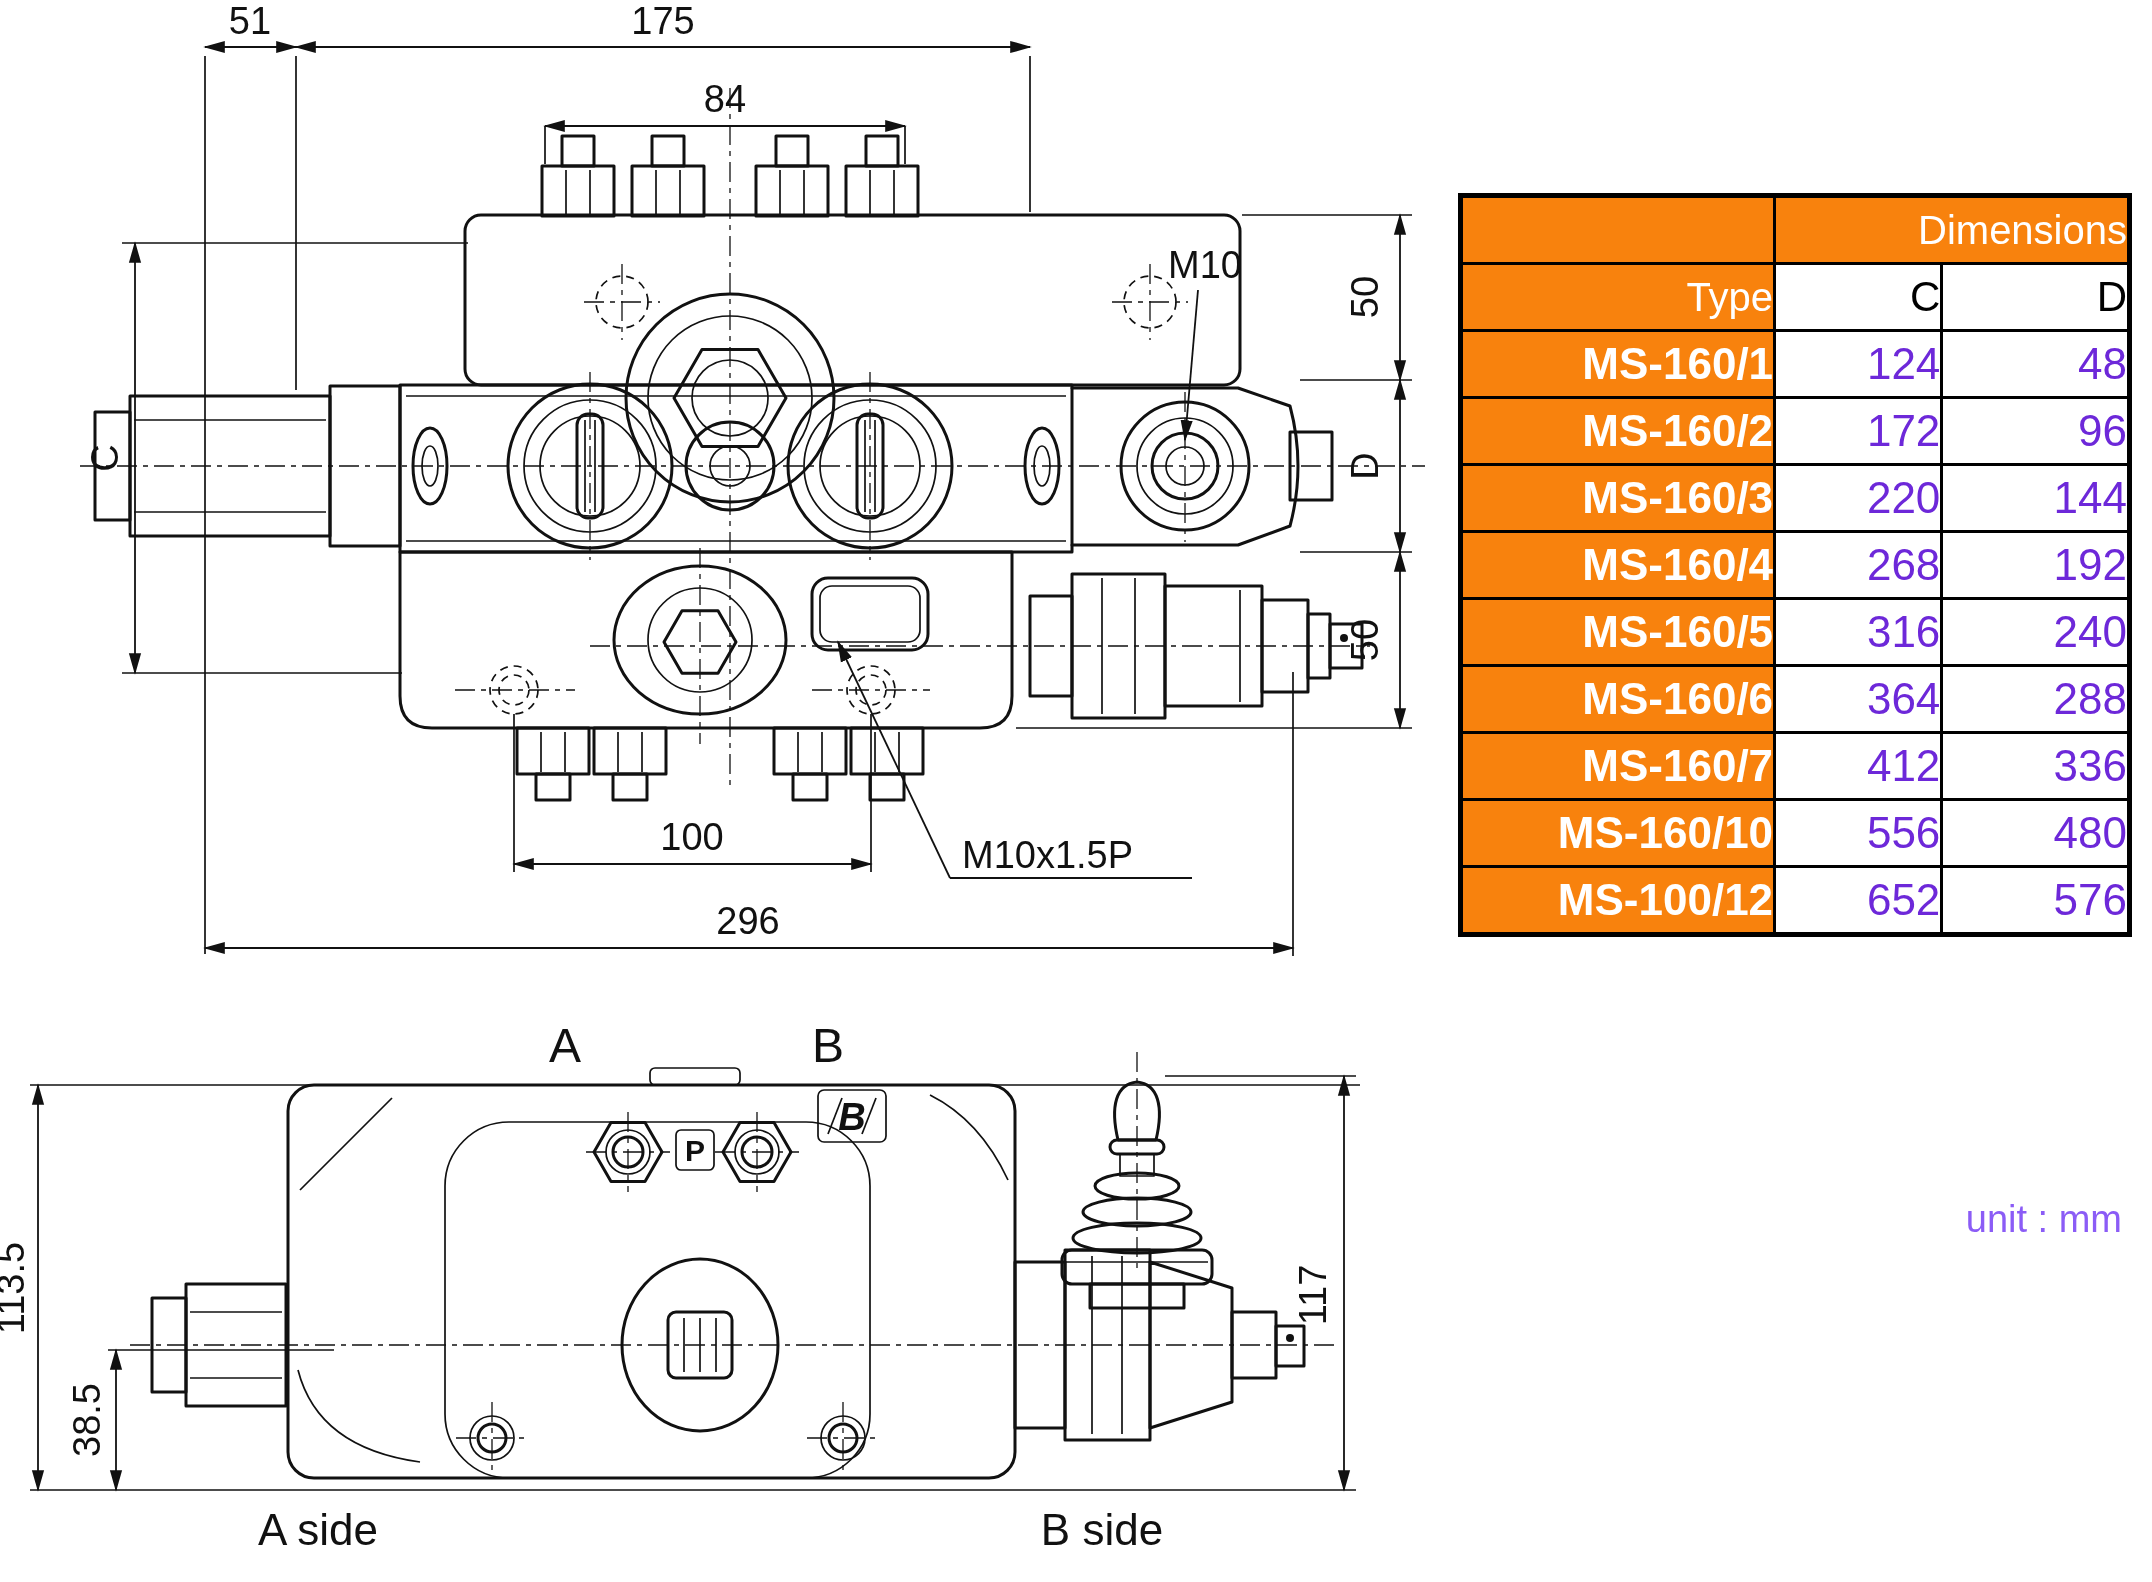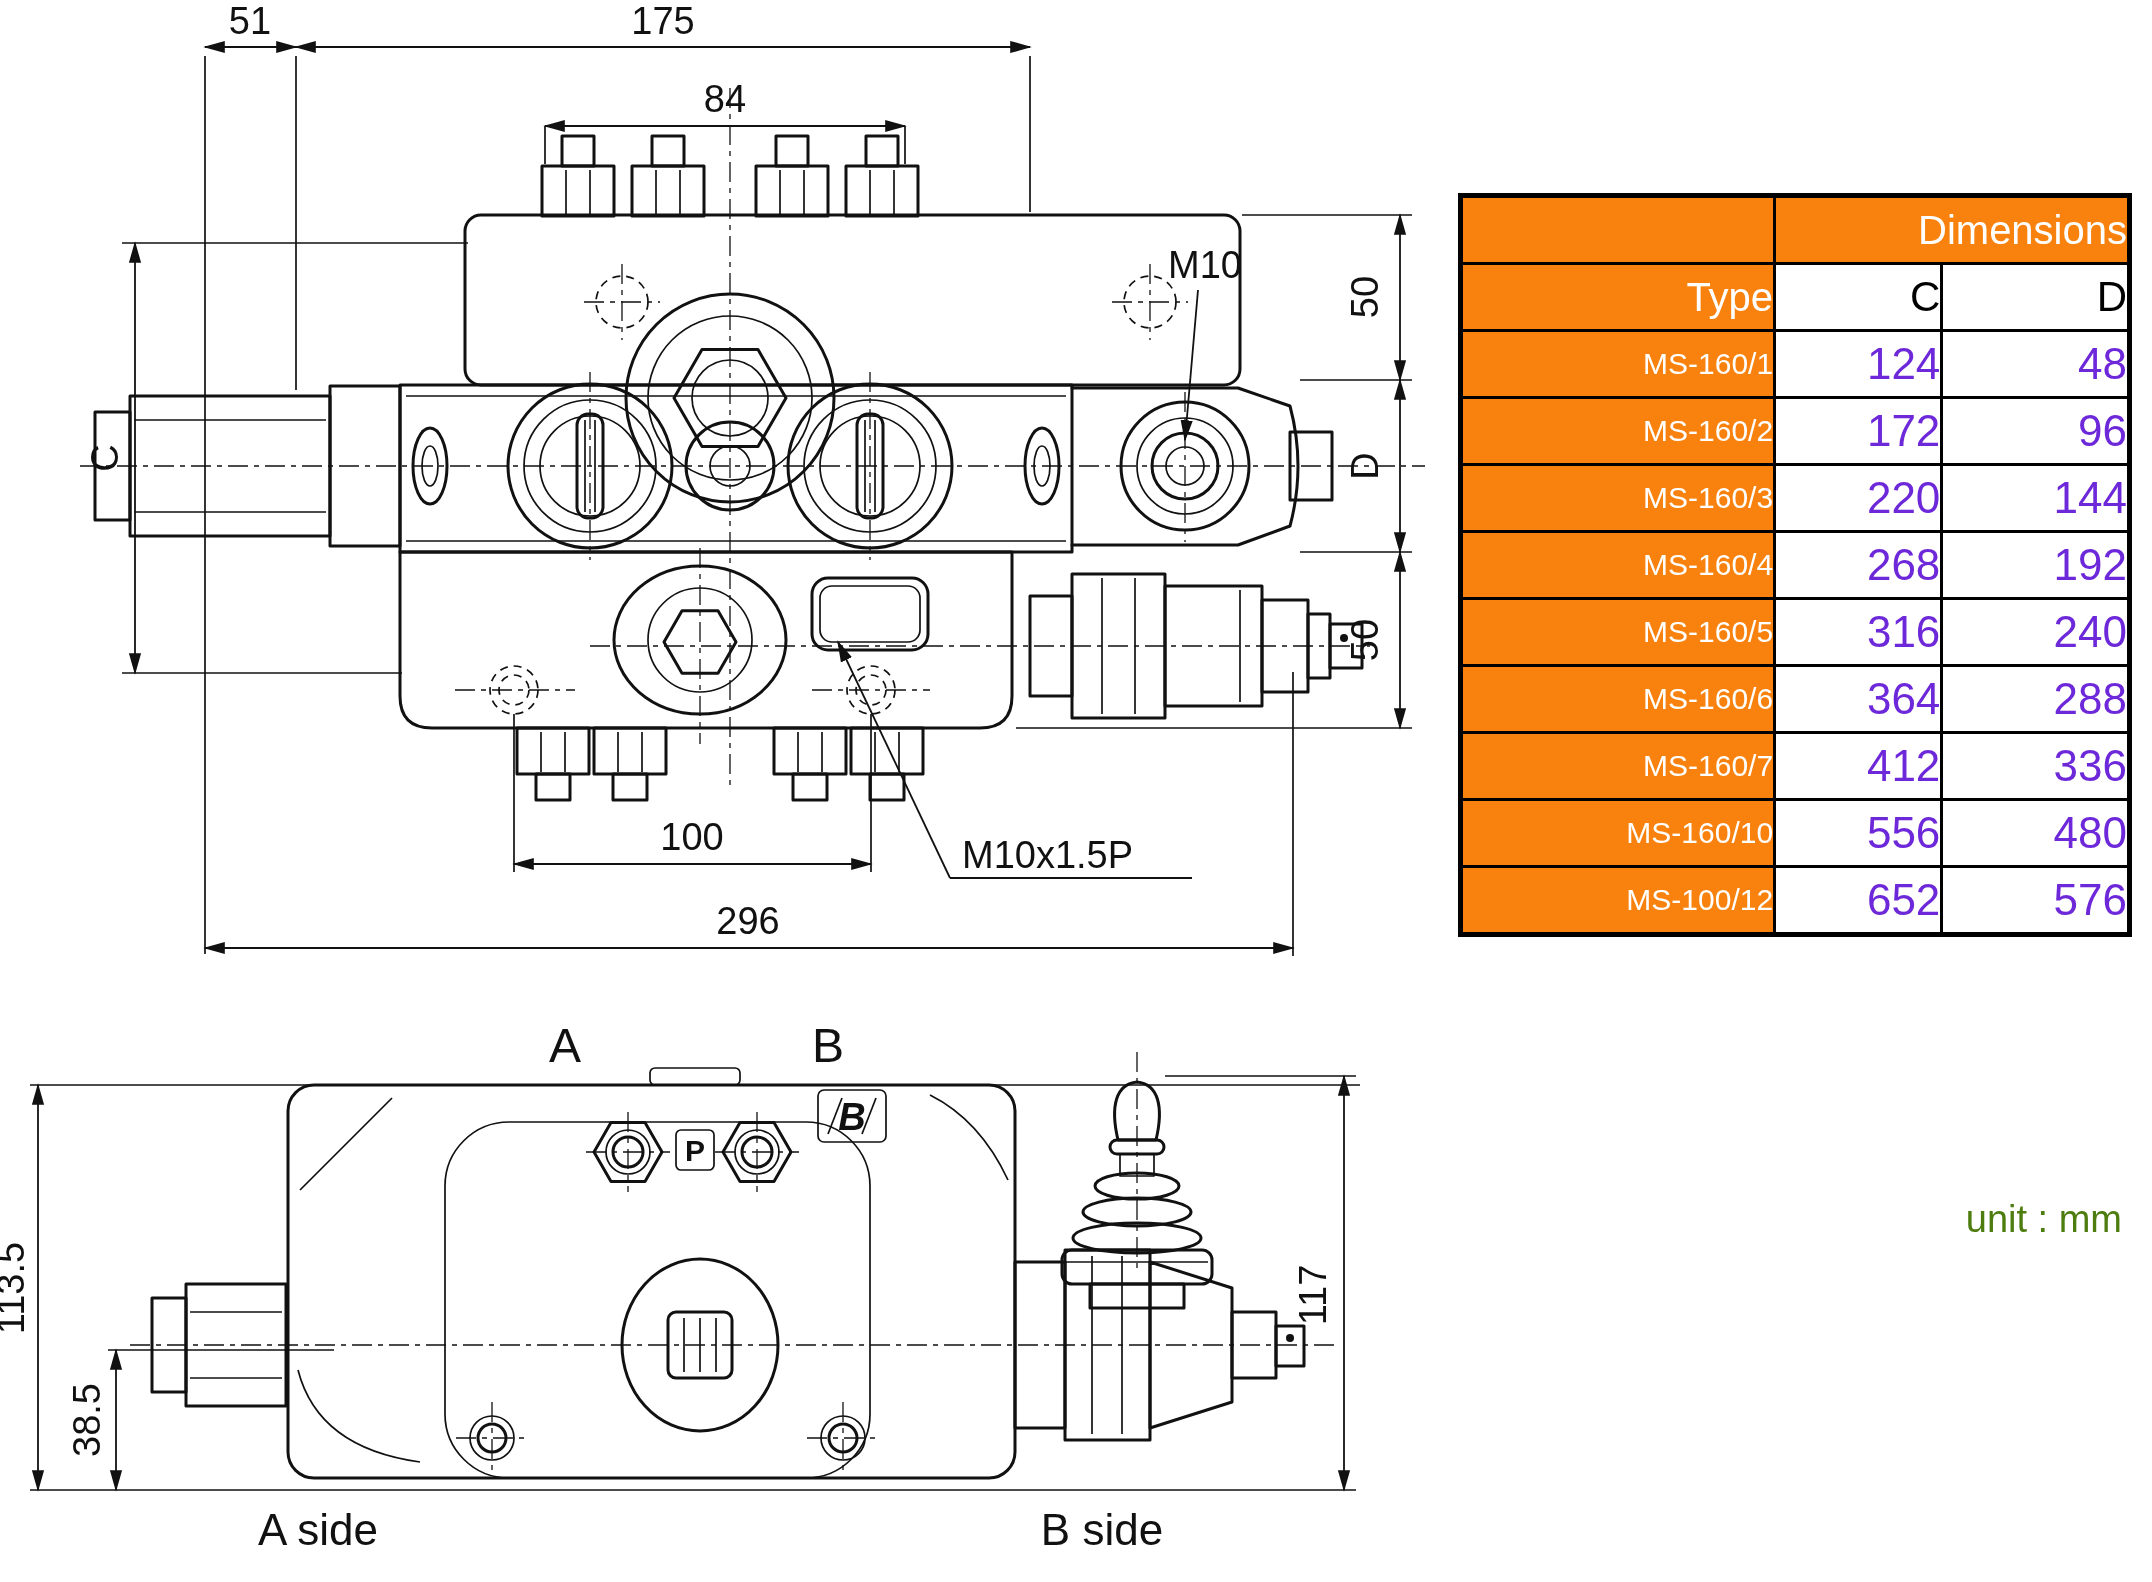--- a/index.html
+++ b/index.html
@@ -15,27 +15,27 @@
   .bigtxt{font-size:48px;}
   .sidetxt{font-size:44px;}
 
   
   #dim-table-wrap{position:absolute;left:1458px;top:193px;}
   table.dims{border-collapse:collapse;table-layout:fixed;width:674px;
              border:5px solid #000;background:#fff;}
   table.dims td{border:3px solid #000;height:64px;text-align:right;vertical-align:middle;
                 padding:0;overflow:hidden;}
   td.orange{background:var(--accent,#F8820D);color:#fff;}
-  td.typecell{font-size:30px;}
+  td.typecell{font-size:44px;font-weight:bold;}
   td.hdrcell{font-size:40px;}
   td.valcell{font-size:44px;color:#6d28d9;background:#fff;}
   td.colhdr{font-size:42px;color:#000;background:#fff;}
   .col-type{width:308px;}.col-c{width:164px;}.col-d{width:184px;}
   #unit-note{position:absolute;left:1458px;top:1198px;width:664px;text-align:right;
-             font-size:38px;color:#4d7c0f;}
+             font-size:38px;color:#8b5cf6;}
 </style>
 </head>
 <body>
 
 <div id="stage">
 
 <svg width="2152" height="1582" viewBox="0 0 2152 1582">
   <defs>
     <marker id="arr" viewBox="0 0 12 10" refX="11" refY="5" markerWidth="12" markerHeight="10" orient="auto-start-reverse">
       <path d="M0,1.6 L12,5 L0,8.4 Z" fill="#111"></path>

